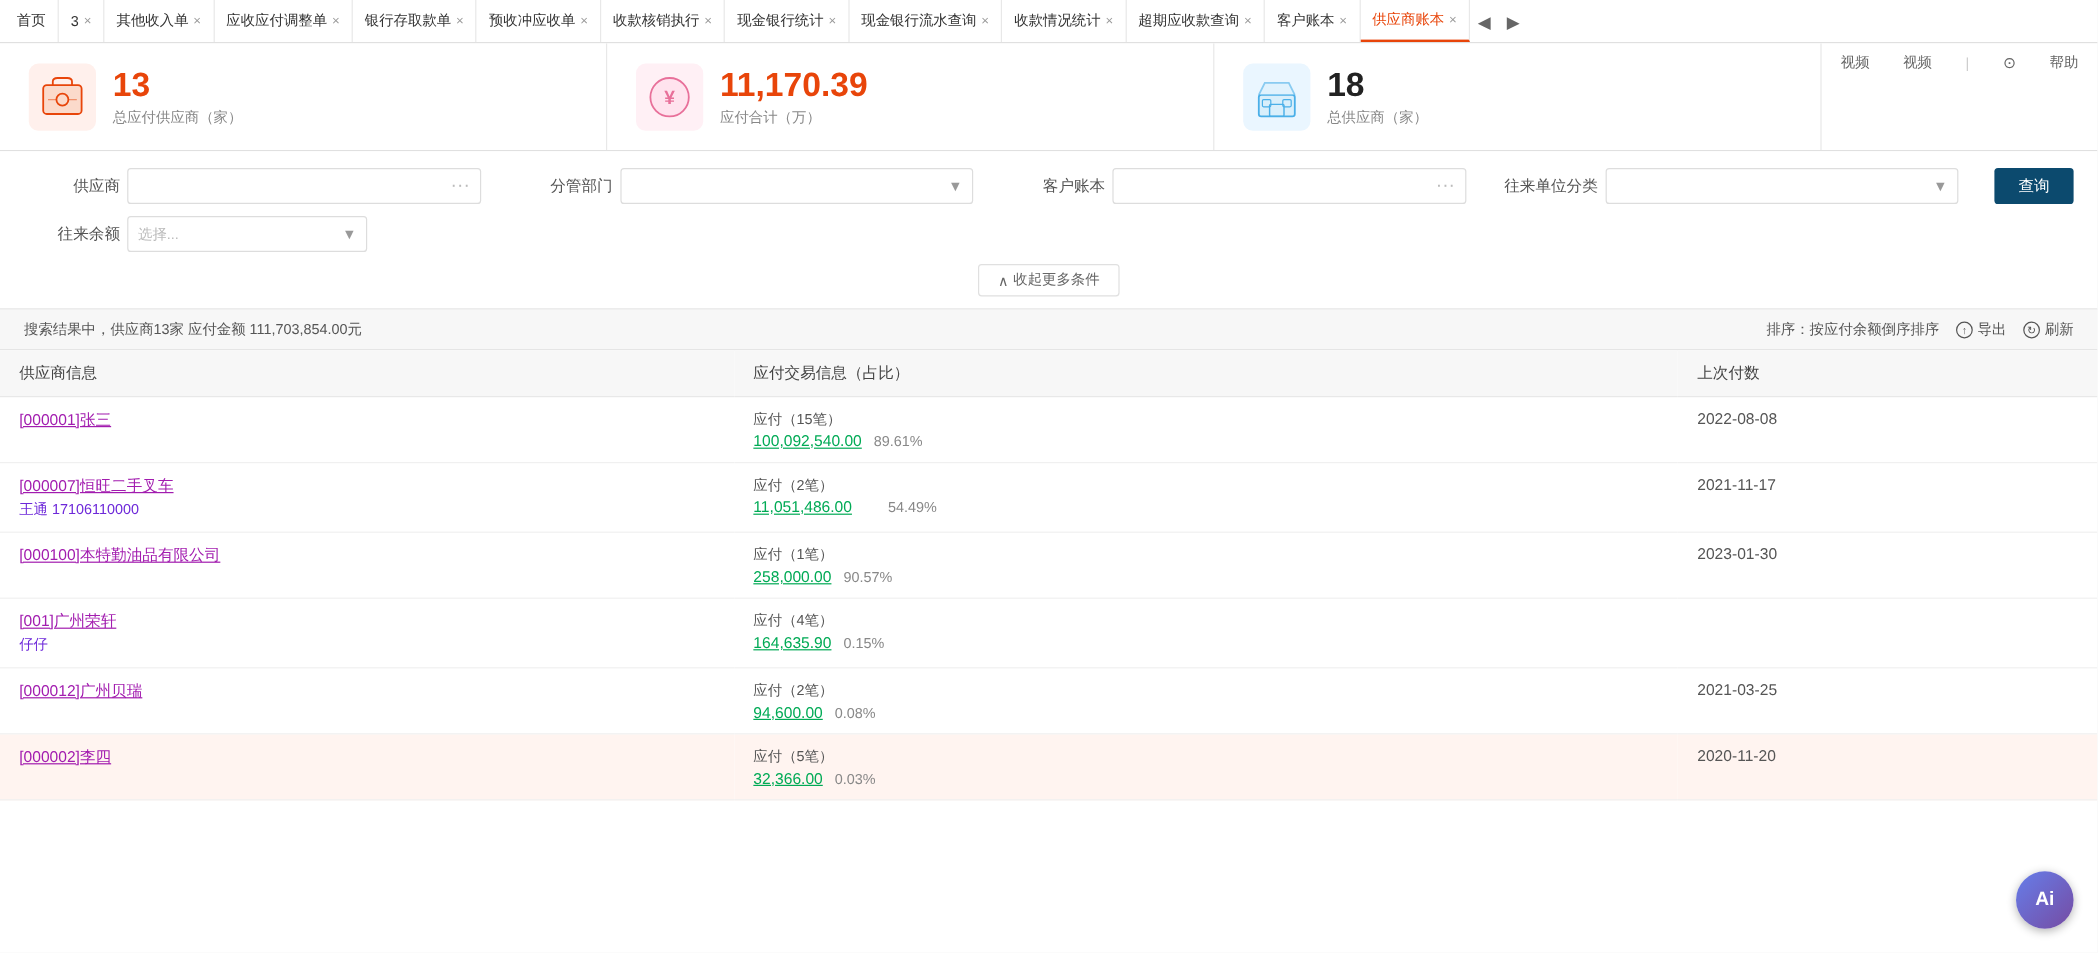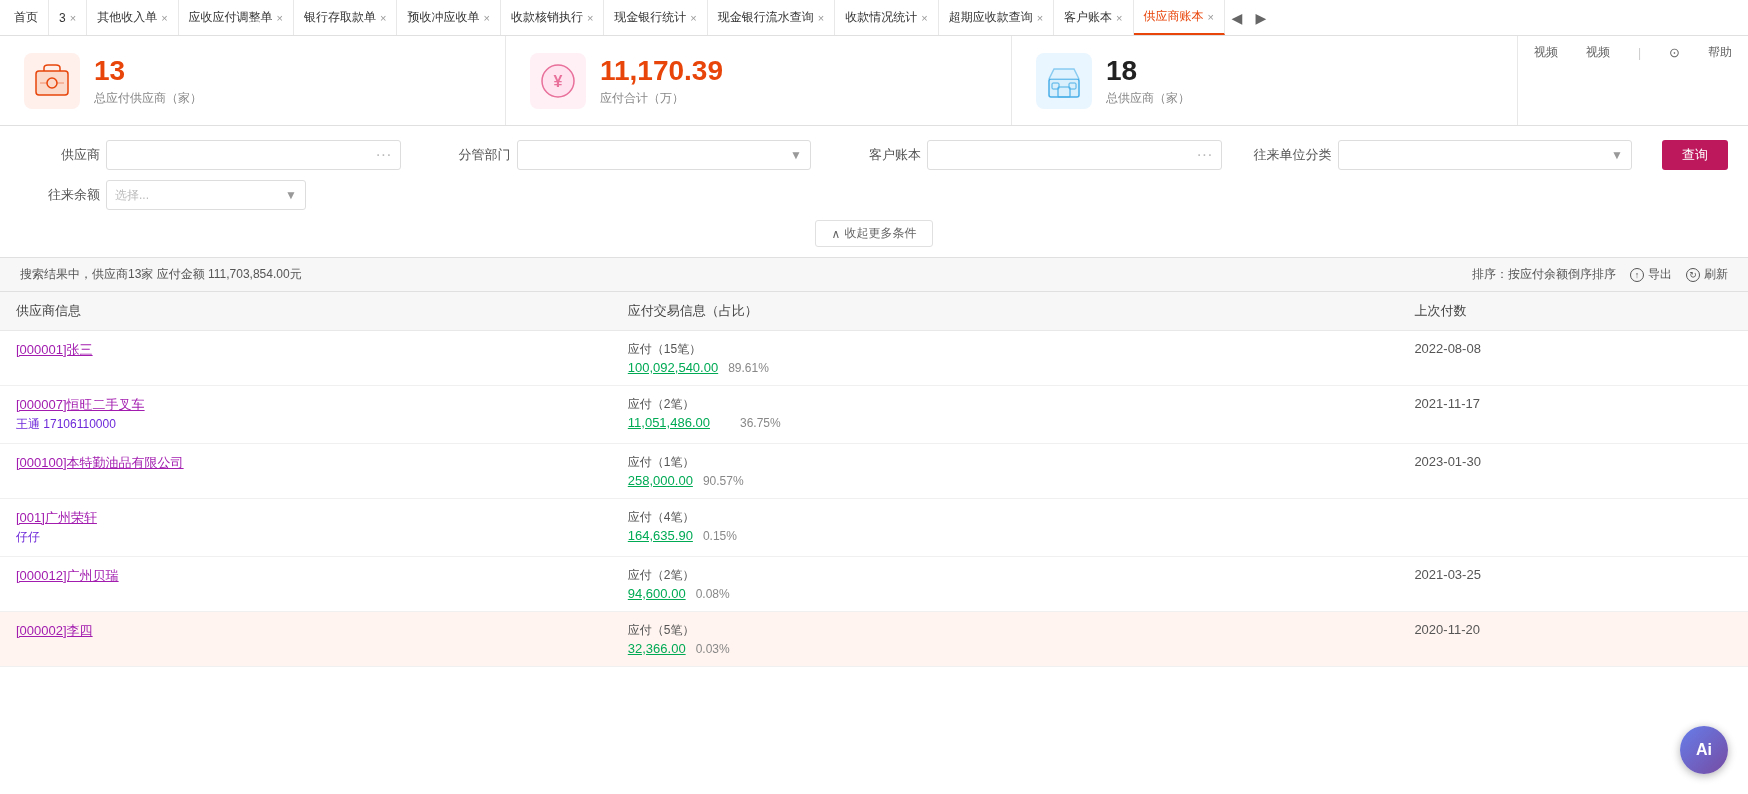--- a/index.html
+++ b/index.html
@@ -146,21 +146,21 @@
       padding: 0 8px;
       background: #fff;
       cursor: pointer;
       min-width: 0;
       gap: 4px;
     }
     .filter-select span.placeholder { color: #bbb; font-size: 12px; }
     .filter-select .arrow { margin-left: auto; color: #999; font-size: 12px; }
     .filter-gap { width: 30px; flex-shrink: 0; }
     .query-btn {
-      background: #be185d;
+      background: #0c4a6e;
       color: #fff;
       border: none;
       border-radius: 3px;
       padding: 0 20px;
       height: 30px;
       font-size: 13px;
       cursor: pointer;
       white-space: nowrap;
       flex-shrink: 0;
     }
@@ -494,21 +494,21 @@
               </div>
             </td>
             <td class="date-cell">2022-08-08</td>
           </tr>
           <tr>
             <td><span class="supplier-link">[000007]恒旺二手叉车</span><span class="supplier-sub">王通  17106110000</span></td>
             <td>
               <div class="tx-label">应付（2笔）</div>
               <div style="display: flex; align-items: center; gap: 20px;">
                 <span class="tx-amount">11,051,486.00</span>
-                <span class="tx-pct">36.75%</span>
+                <span class="tx-pct">54.49%</span>
               </div>
             </td>
             <td class="date-cell">2021-11-17</td>
           </tr>
           <tr>
             <td>
               <span class="supplier-link">[000100]本特勤油品有限公司</span>
             </td>
             <td>
               <div class="tx-label">应付（1笔）</div>

